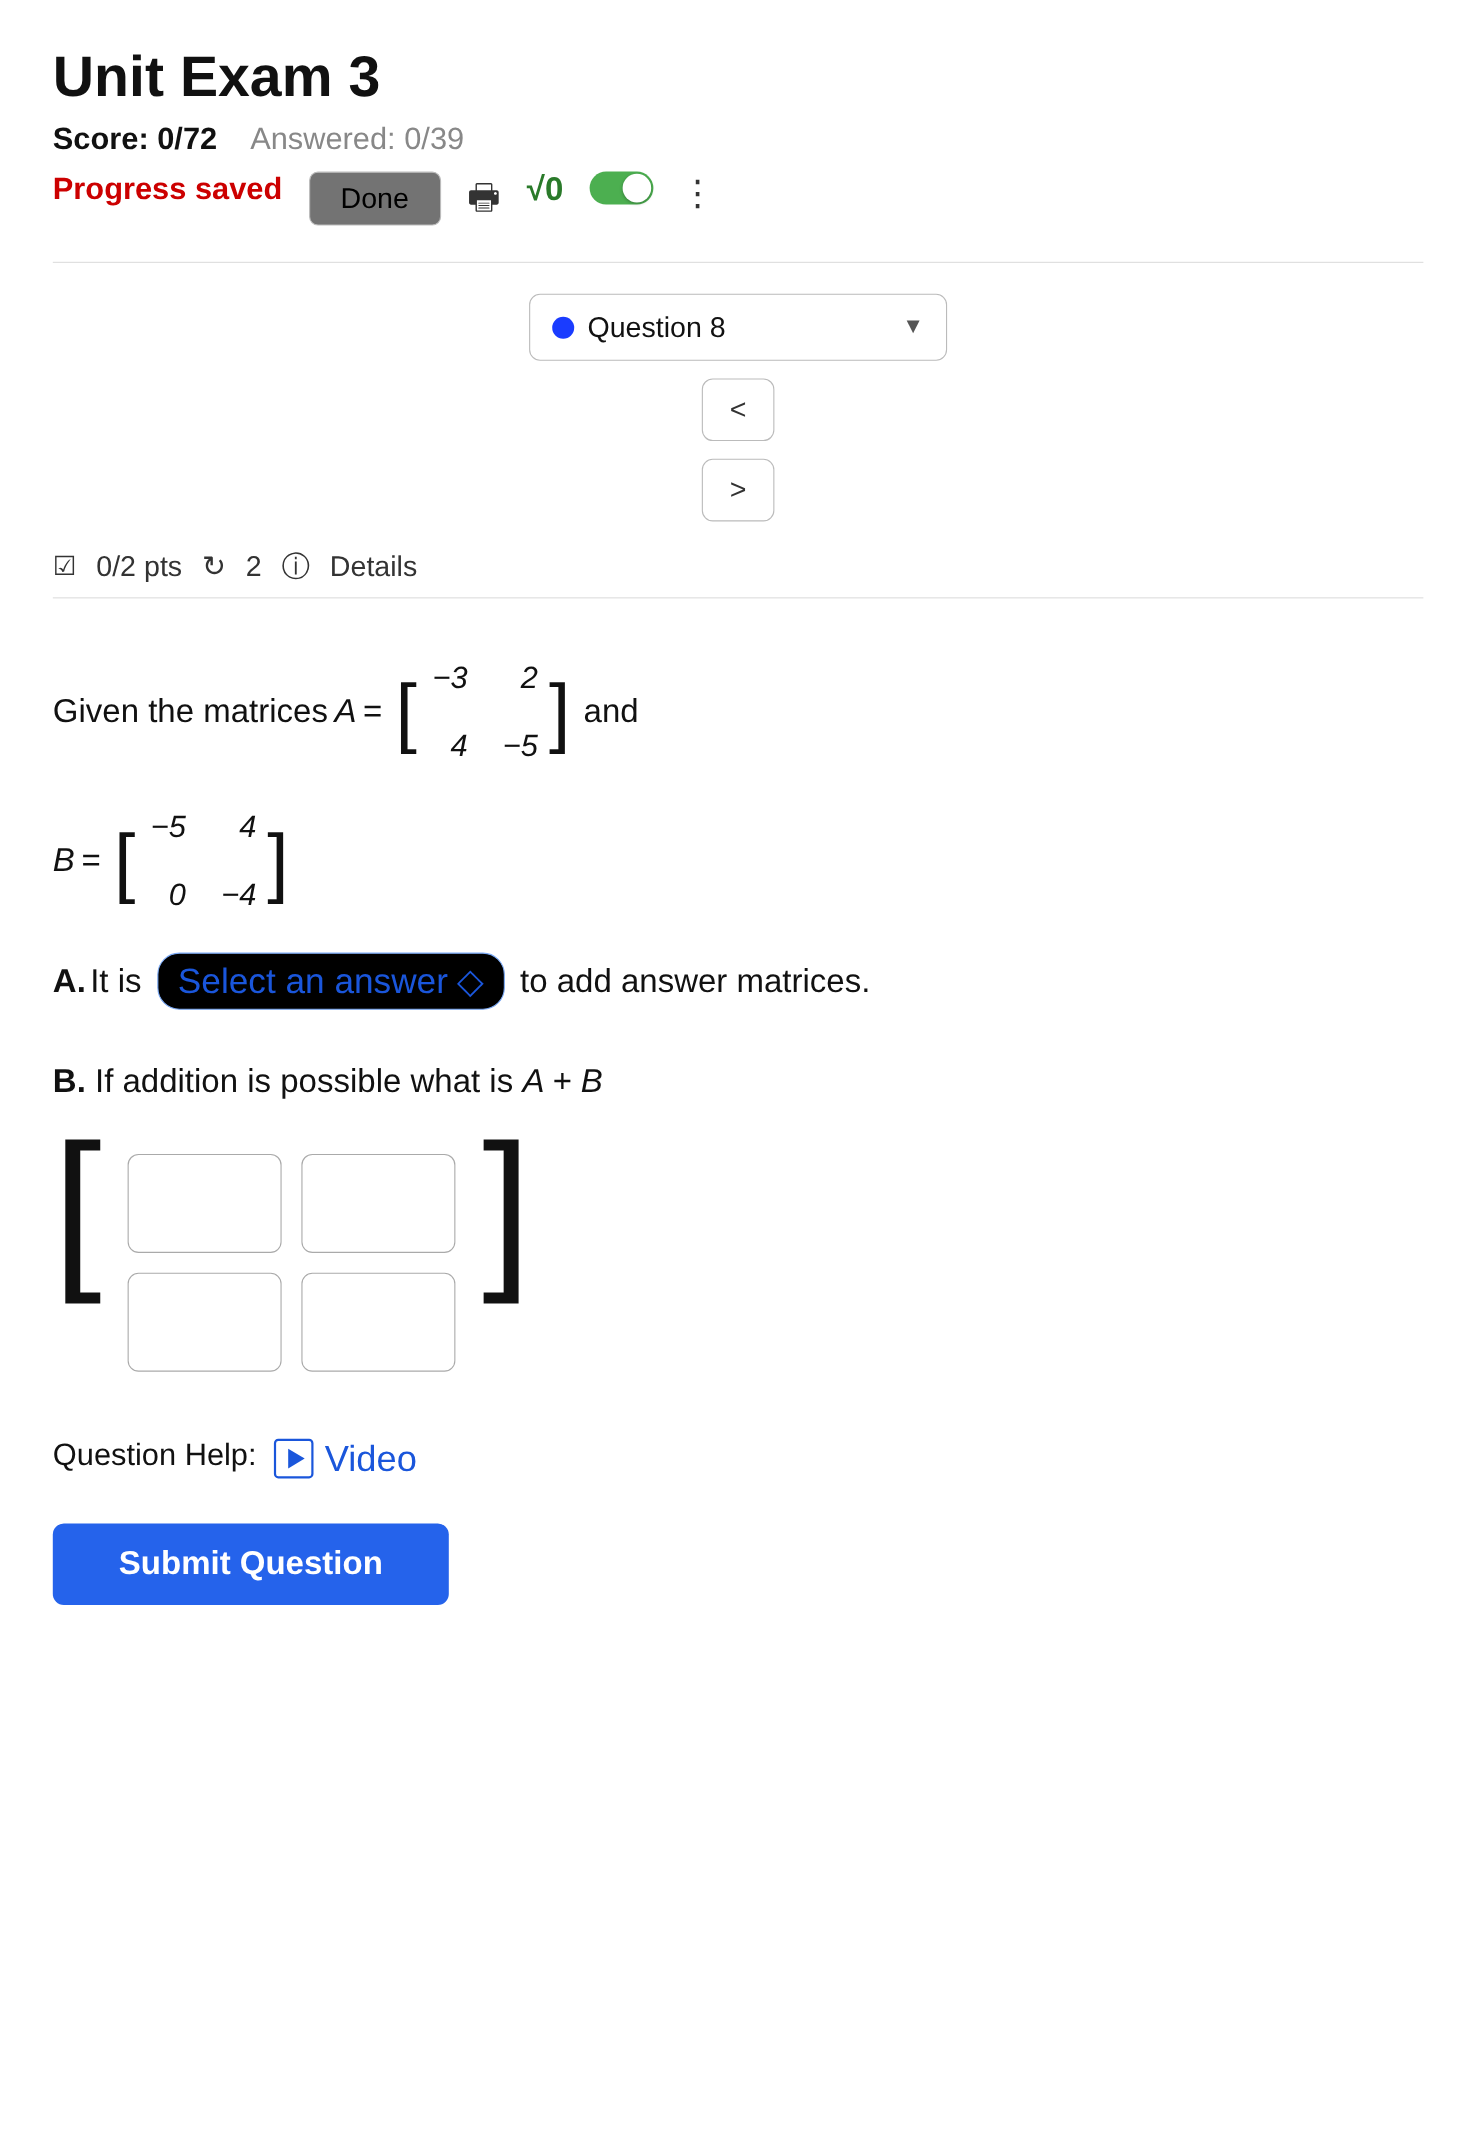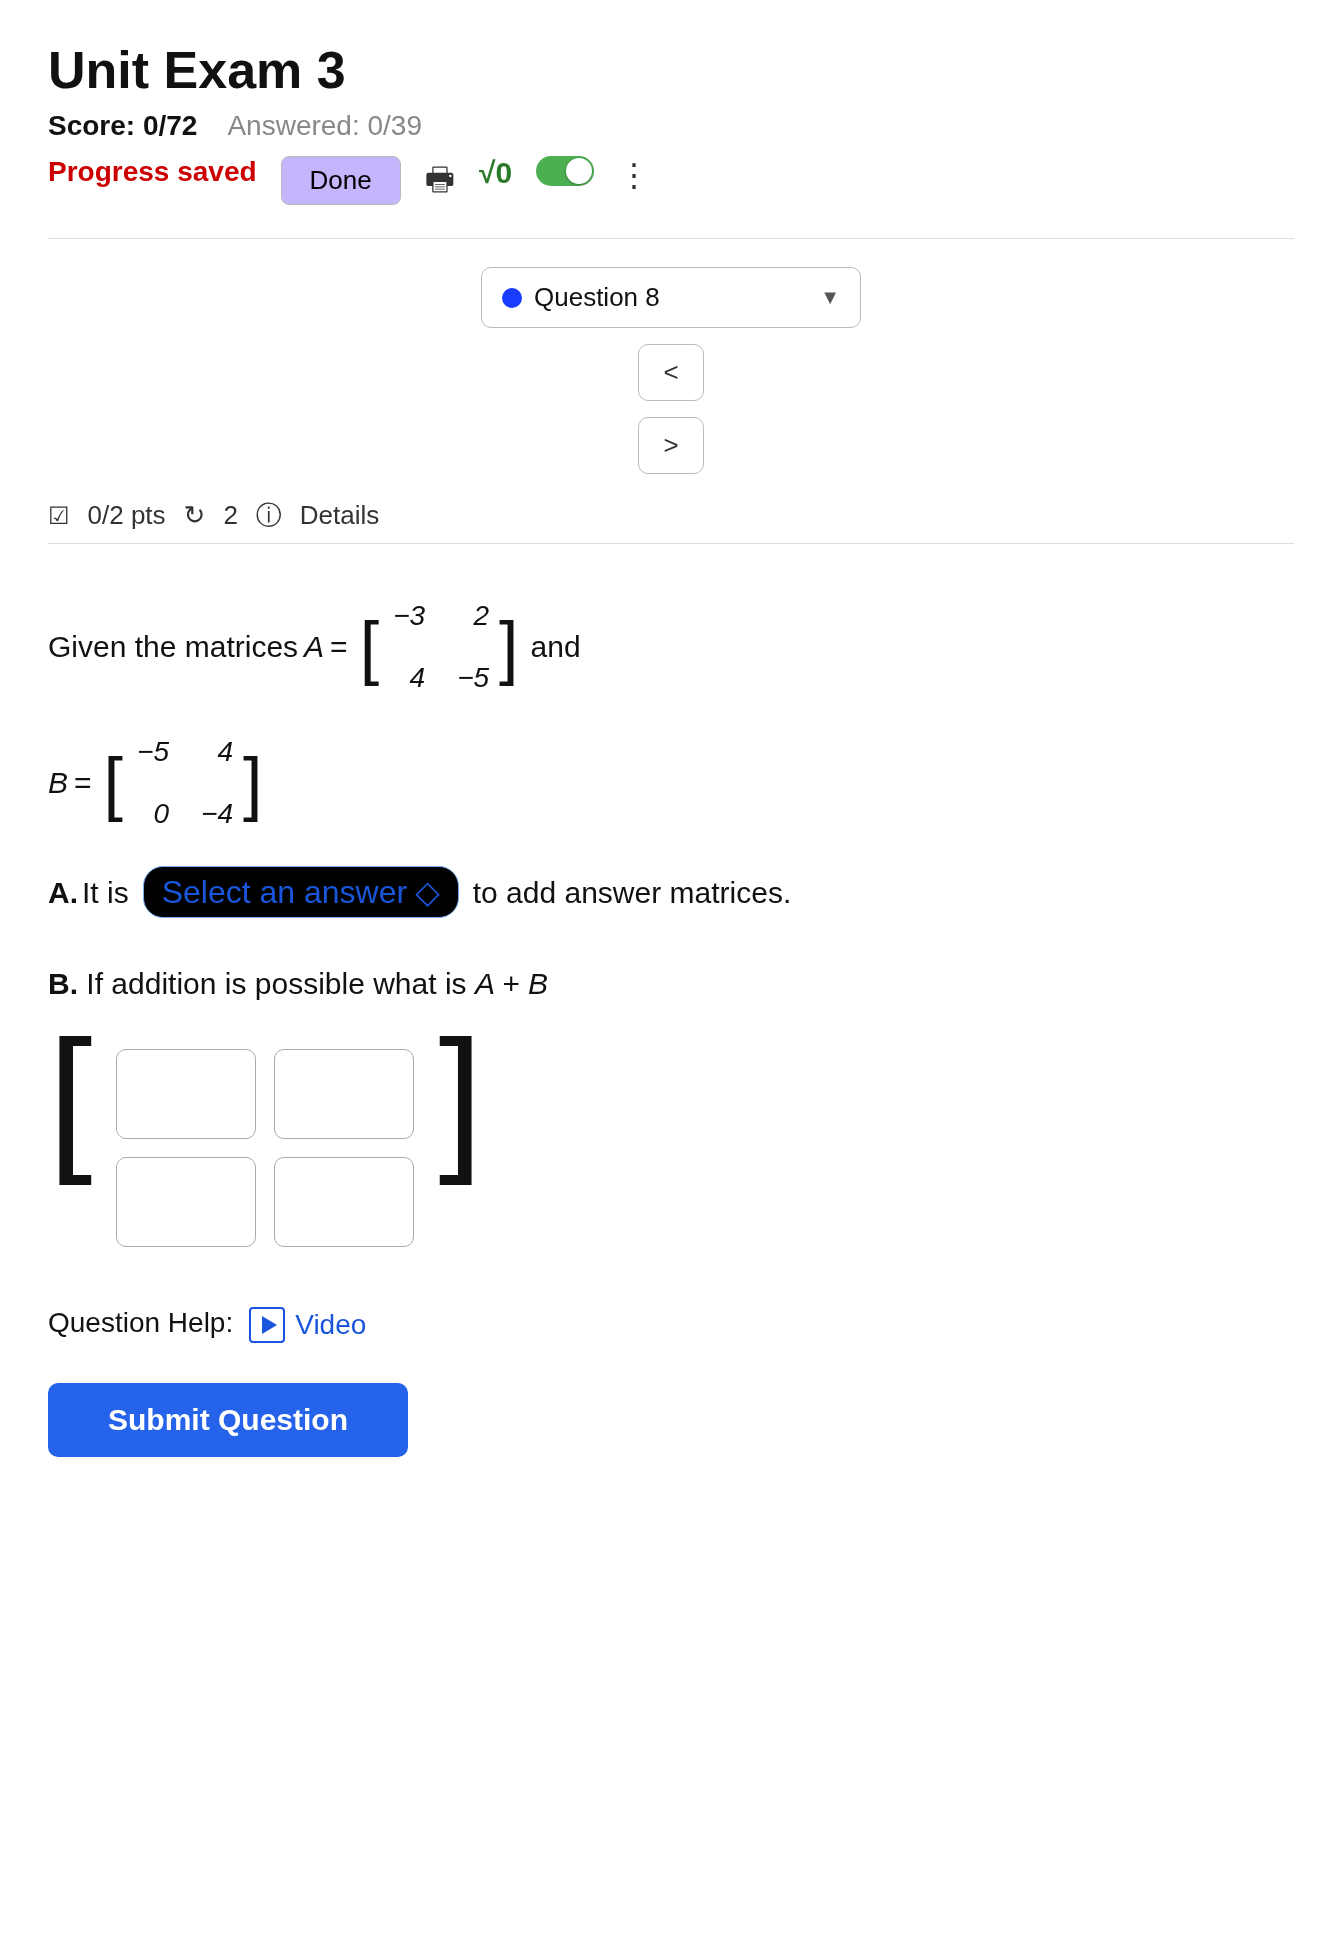--- a/index.html
+++ b/index.html
@@ -27,21 +27,21 @@
     .answered-label { color: #888; }
     .toolbar-row {
       display: flex;
       align-items: flex-start;
       gap: 24px;
       margin-bottom: 28px;
     }
     .progress-saved { color: #c00; font-size: 28px; font-weight: 600; }
     .done-btn {
       border: 1.5px solid #bbb;
-      background: #c4b5fd;
+      background: #737373;
       border-radius: 8px;
       font-size: 26px;
       padding: 8px 28px;
       cursor: pointer;
     }
     .toolbar-icon {
       font-size: 32px;
       color: #333;
       cursor: pointer;
     }
@@ -213,21 +213,21 @@
       align-items: flex-start;
       gap: 16px;
       font-size: 28px;
       margin-bottom: 40px;
     }
     .video-btn {
       display: inline-flex;
       align-items: center;
       gap: 10px;
       color: #1a56db;
-      font-size: 28px;
+      font-size: 33px;
       cursor: pointer;
       text-decoration: none;
     }
     .play-icon {
       width: 36px;
       height: 36px;
       border: 2px solid #1a56db;
       border-radius: 4px;
       display: inline-flex;
       align-items: center;

